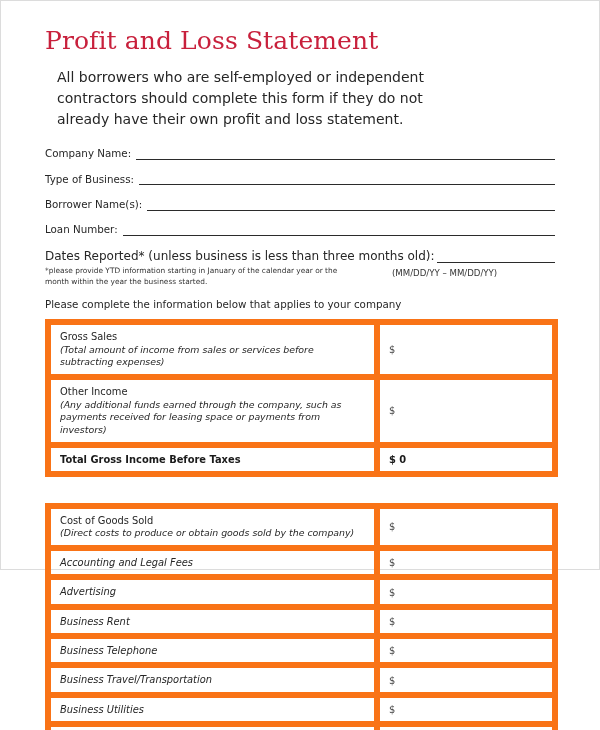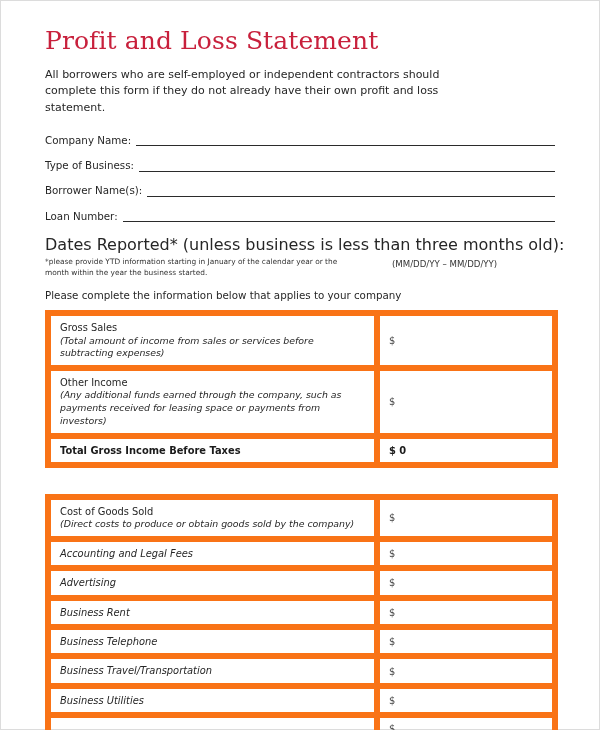--- a/index.html
+++ b/index.html
@@ -10,21 +10,21 @@
   body {
     width: 600px;
     height: 730px;
     font-family: "DejaVu Sans", "Liberation Sans", sans-serif;
     color: #231f20;
     overflow: hidden;
   }
   .page {
     position: relative;
     width: 600px;
-    height: 730px;
+    height: 570px;
     box-sizing: border-box;
     border: 1px solid #dcdcdc;
     background: #ffffff;
     padding: 0;
   }
   .inner {
     padding: 26px 44px 0 44px;
   }
 
   
@@ -33,24 +33,24 @@
     font-size: 25px;
     font-weight: 400;
     color: #c8203c;
     letter-spacing: 0.1px;
     margin: 0 0 12px 0;
     line-height: 1.1;
   }
 
   
   .intro {
-    font-size: 11px;
+    font-size: 14px;
     line-height: 1.52;
     color: #262626;
-    margin: 0 0 18px 0;
+    margin: 0 0 18px 12px;
     max-width: 405px;
   }
 
   
   .fields {
     margin: 0 0 2px 0;
   }
   .field-row {
     display: flex;
     align-items: flex-end;
@@ -66,21 +66,21 @@
   .field-line {
     flex: 1;
     border-bottom: 1px solid #2b2b2b;
     height: 10px;
   }
 
   
   .dates-row {
     display: flex;
     align-items: flex-end;
-    font-size: 16px;
+    font-size: 12px;
     color: #262626;
     margin-top: 4px;
     line-height: 1.15;
   }
   .dates-label { white-space: nowrap; padding-right: 2px; }
   .dates-line {
     flex: 1;
     border-bottom: 1px solid #2b2b2b;
     height: 10px;
   }

